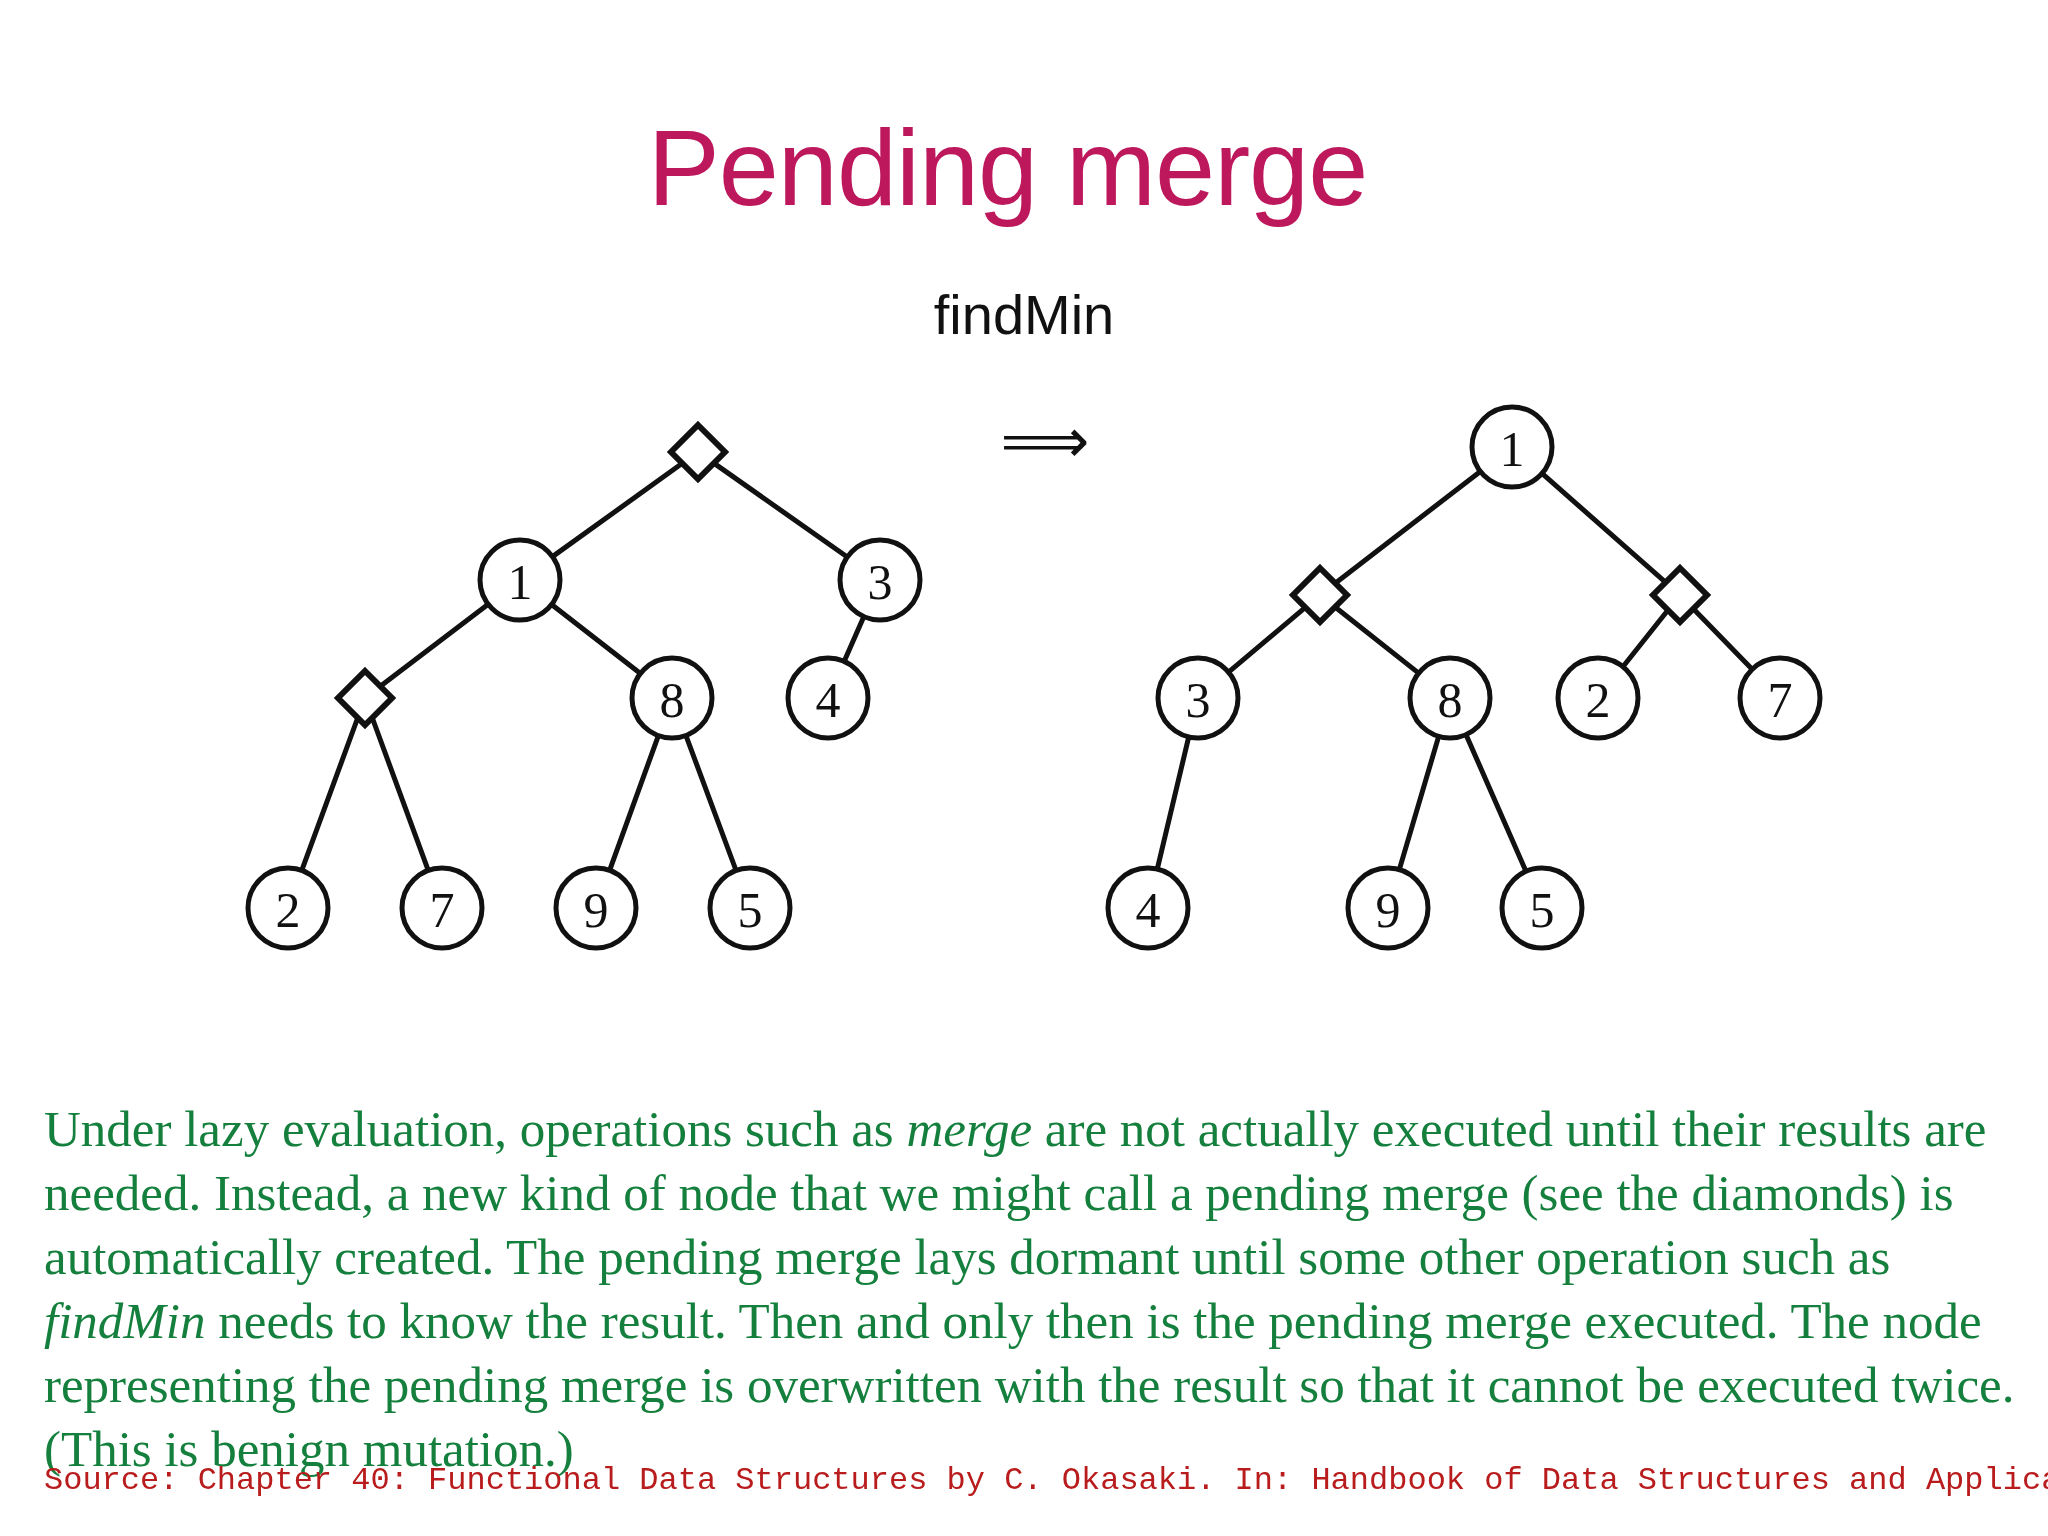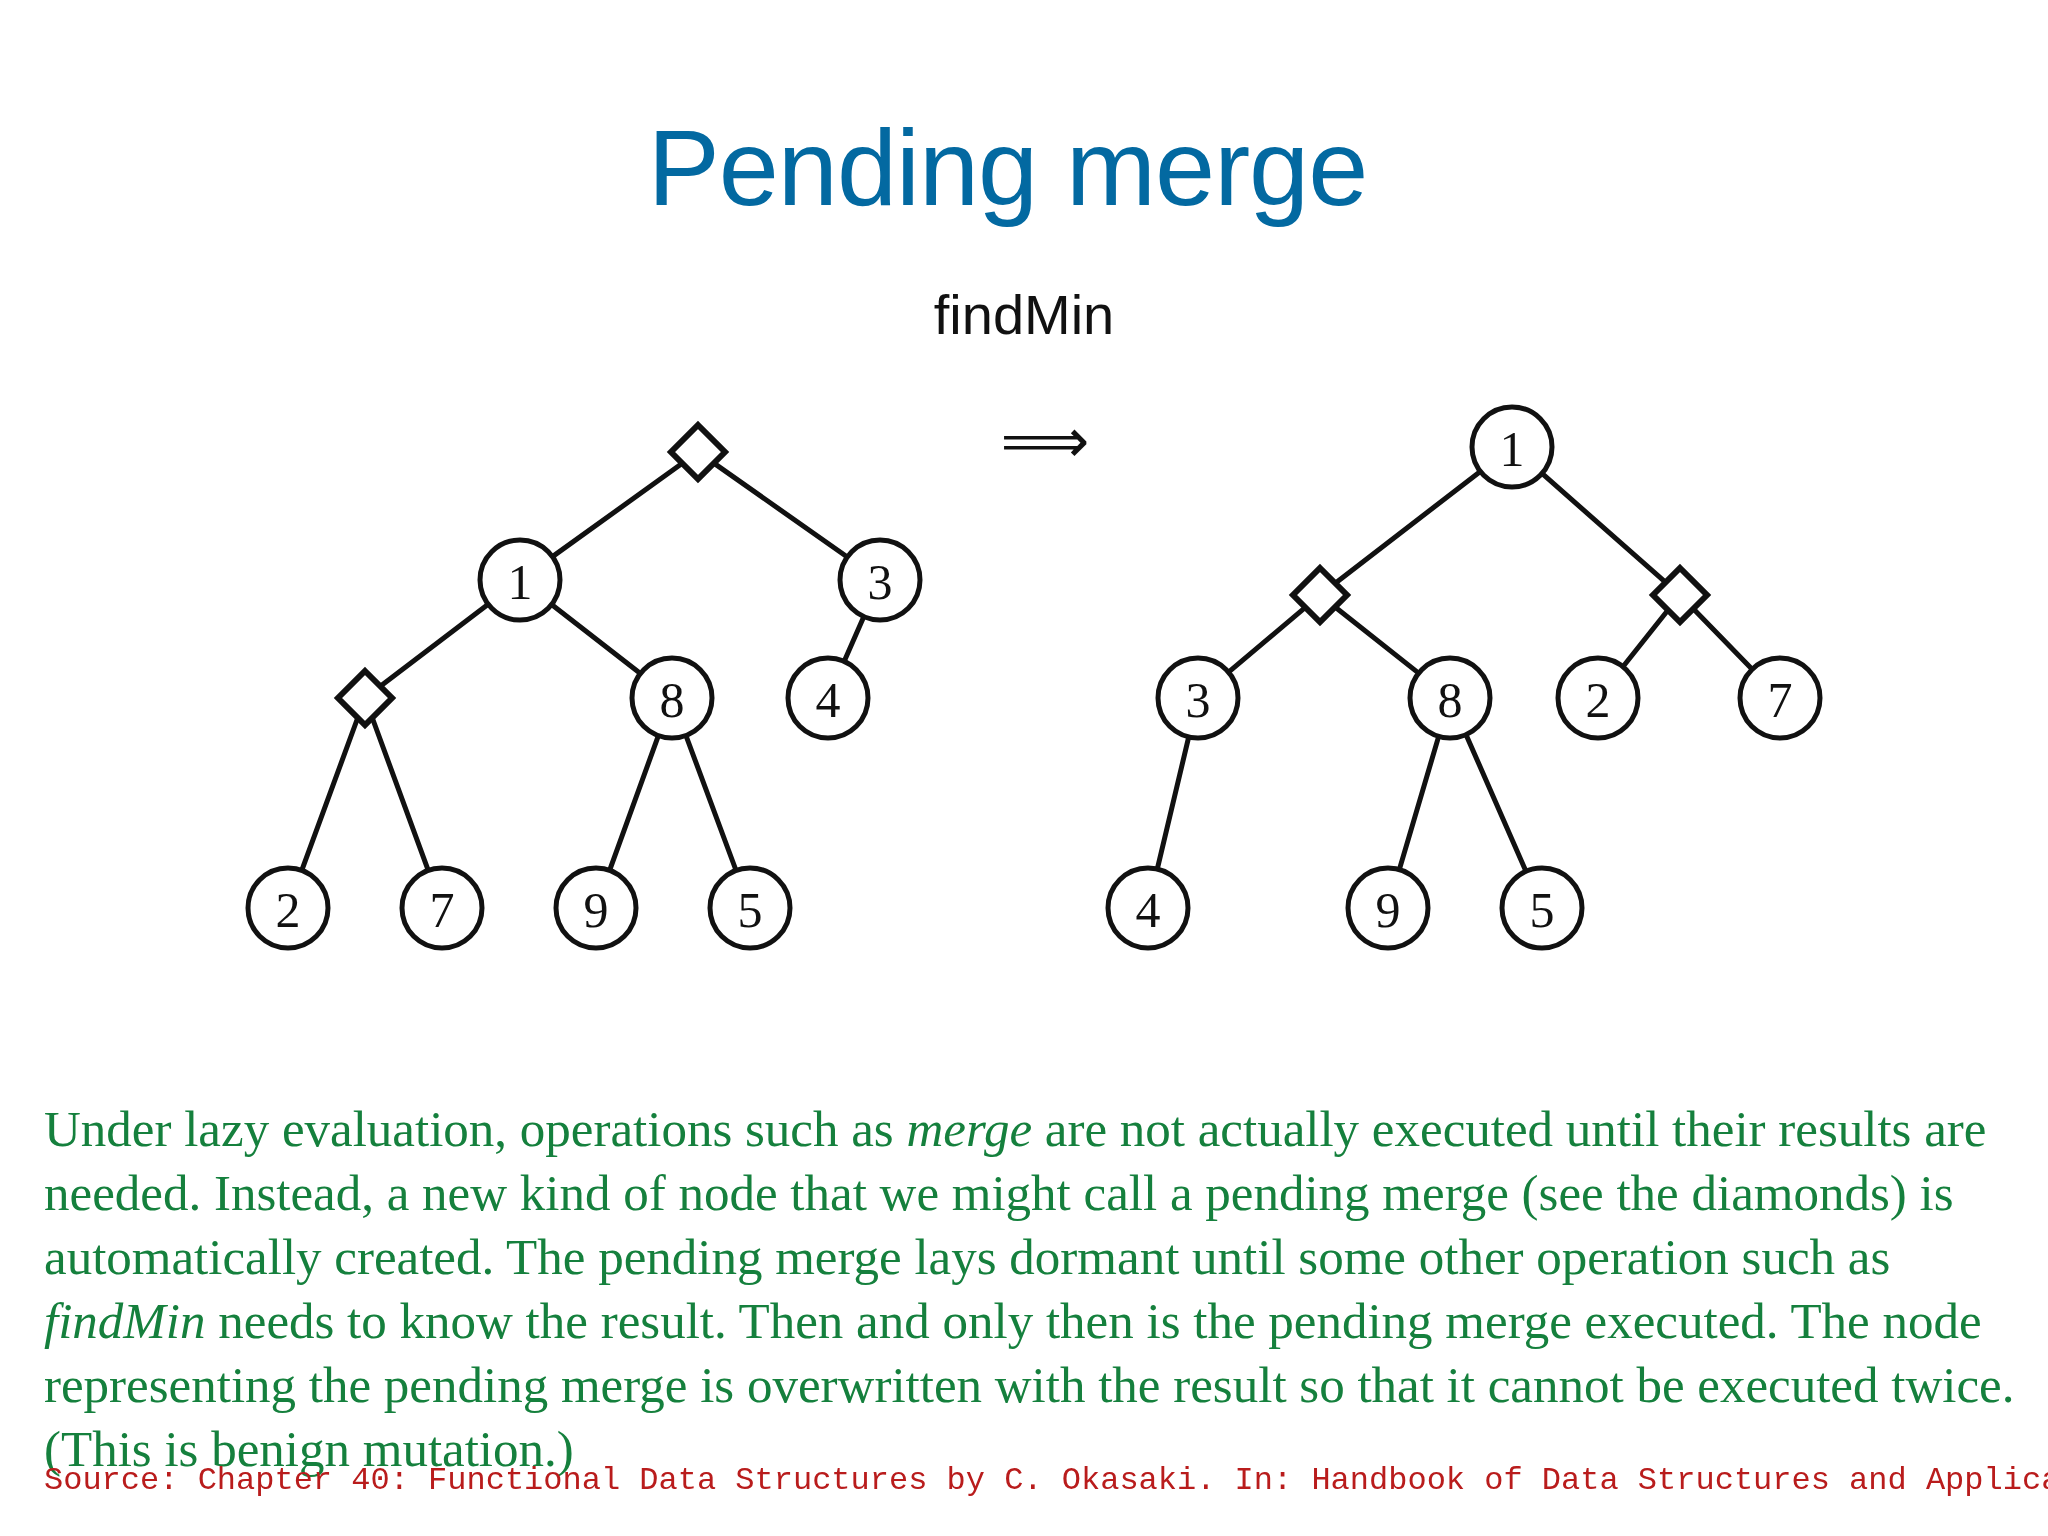--- a/index.html
+++ b/index.html
@@ -21,21 +21,21 @@
     position: absolute;
     left: 0;
     top: 34px;
     width: 2015px;
     text-align: center;
     font-family: "Liberation Sans", sans-serif;
     font-size: 108px;
     font-weight: 300;
     letter-spacing: -1px;
     line-height: 1.15;
-    color: #0369a1;
+    color: #be185d;
     white-space: nowrap;
   }
 
   
   #operation-label {
     position: absolute;
     left: 0;
     top: 282px;
     width: 2048px;
     text-align: center;

